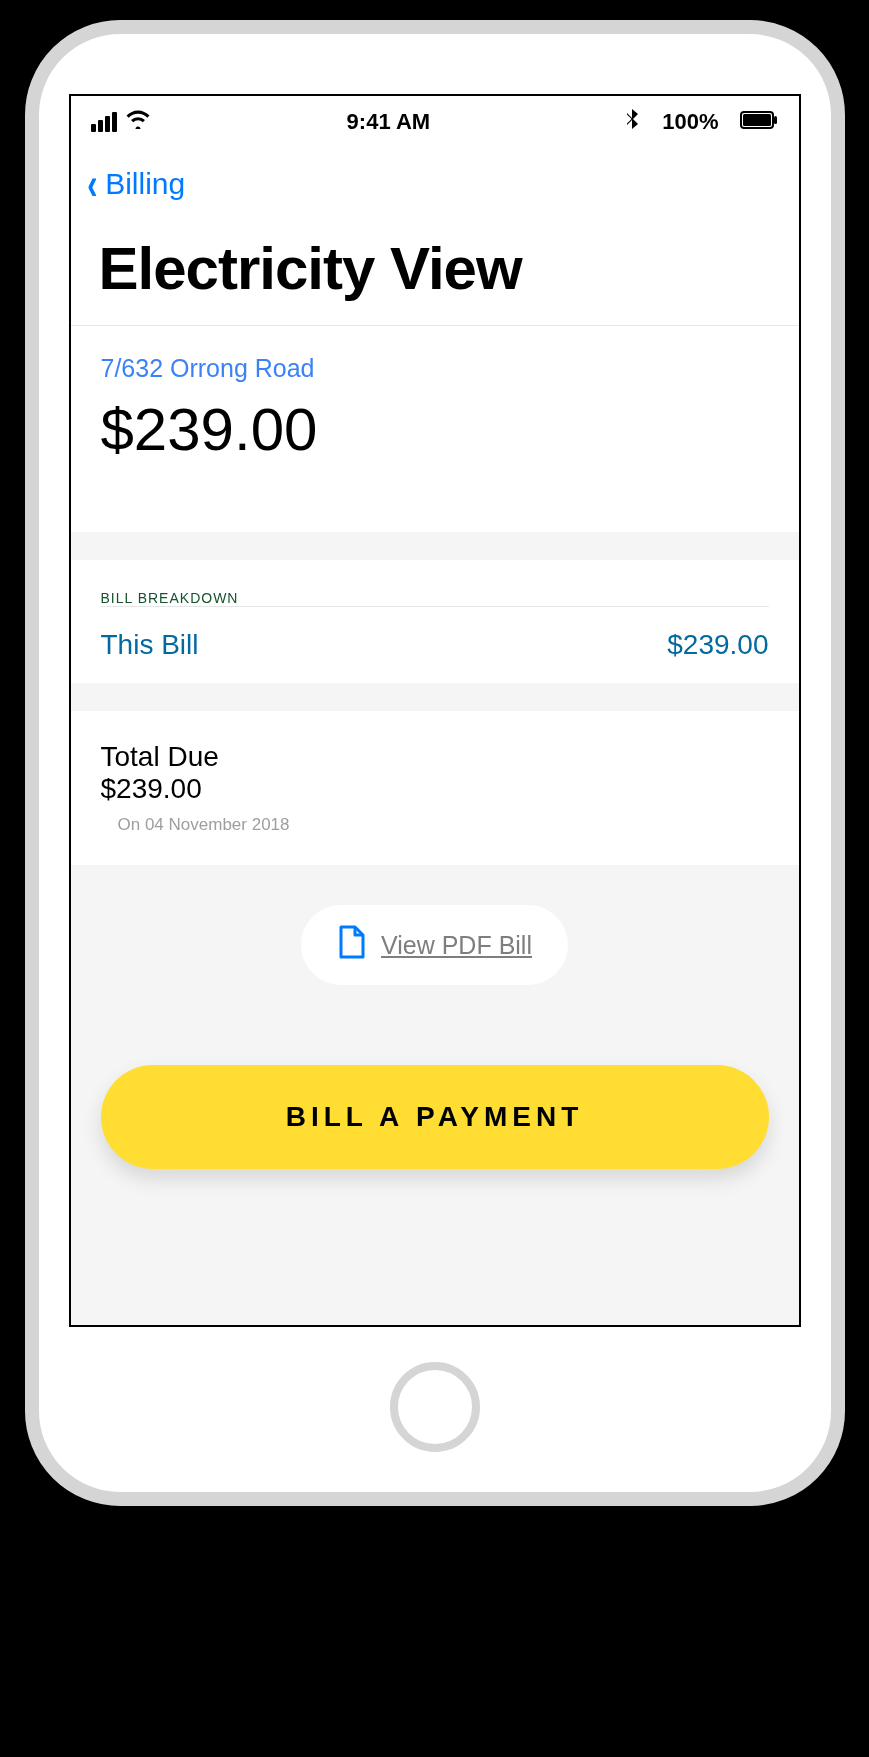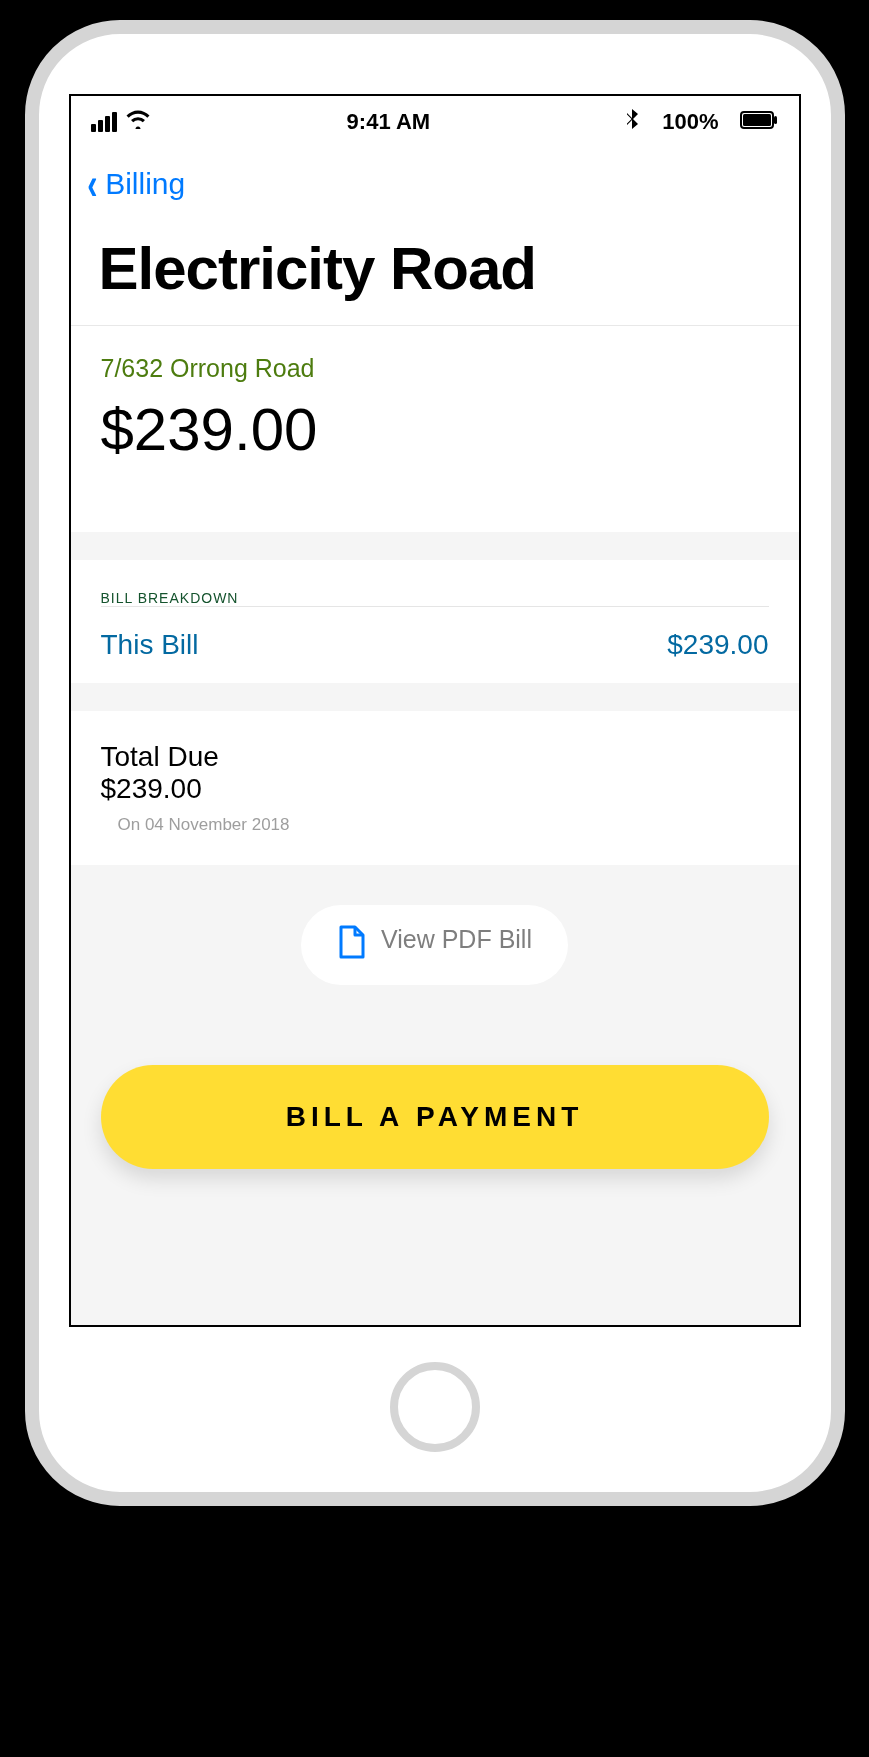--- a/index.html
+++ b/index.html
@@ -100,21 +100,21 @@
       letter-spacing: -1px;
     }
     .divider-thin {
       border-top: 1px solid #e8e8e8;
     }
     .summary-section {
       padding: 28px 30px 60px 30px;
     }
     .address {
       font-size: 25px;
-      color: #4d7c0f;
+      color: #3b82f6;
       margin-bottom: 12px;
     }
     .date-range {
       font-size: 28px;
       color: #000;
       margin-bottom: 60px;
     }
     .amount-large {
       font-size: 60px;
       color: #000;
@@ -169,26 +169,28 @@
       padding: 40px 30px 40px 30px;
       display: flex;
       flex-direction: column;
       align-items: center;
     }
     .pdf-button {
       background: #fff;
       border-radius: 50px;
       padding: 20px 36px;
       display: flex;
+      align-items: center;
       gap: 16px;
       font-size: 25px;
       color: #7e7e7e;
       border: none;
       cursor: pointer;
       margin-bottom: 80px;
+      text-decoration: underline;
     }
     .payment-button {
       width: 100%;
       background: #ffdd33;
       border: none;
       border-radius: 55px;
       padding: 36px 0;
       font-size: 28px;
       font-weight: 700;
       letter-spacing: 5px;
@@ -233,21 +235,21 @@
             </svg>
         </span>
       </div>
     </div>
 
     <div class="nav-bar">
       <span class="back-chevron">‹</span>
       <span class="back-label">Billing</span>
     </div>
 
-    <h1 class="page-title">Electricity Road</h1>
+    <h1 class="page-title">Electricity View</h1>
 
     <div class="divider-thin"></div>
 
     <div class="summary-section">
       <div class="address">7/632 Orrong Road</div>
       <div class="amount-large">$239.00</div>
     </div>
 
     <div class="section-gap"></div>
 

